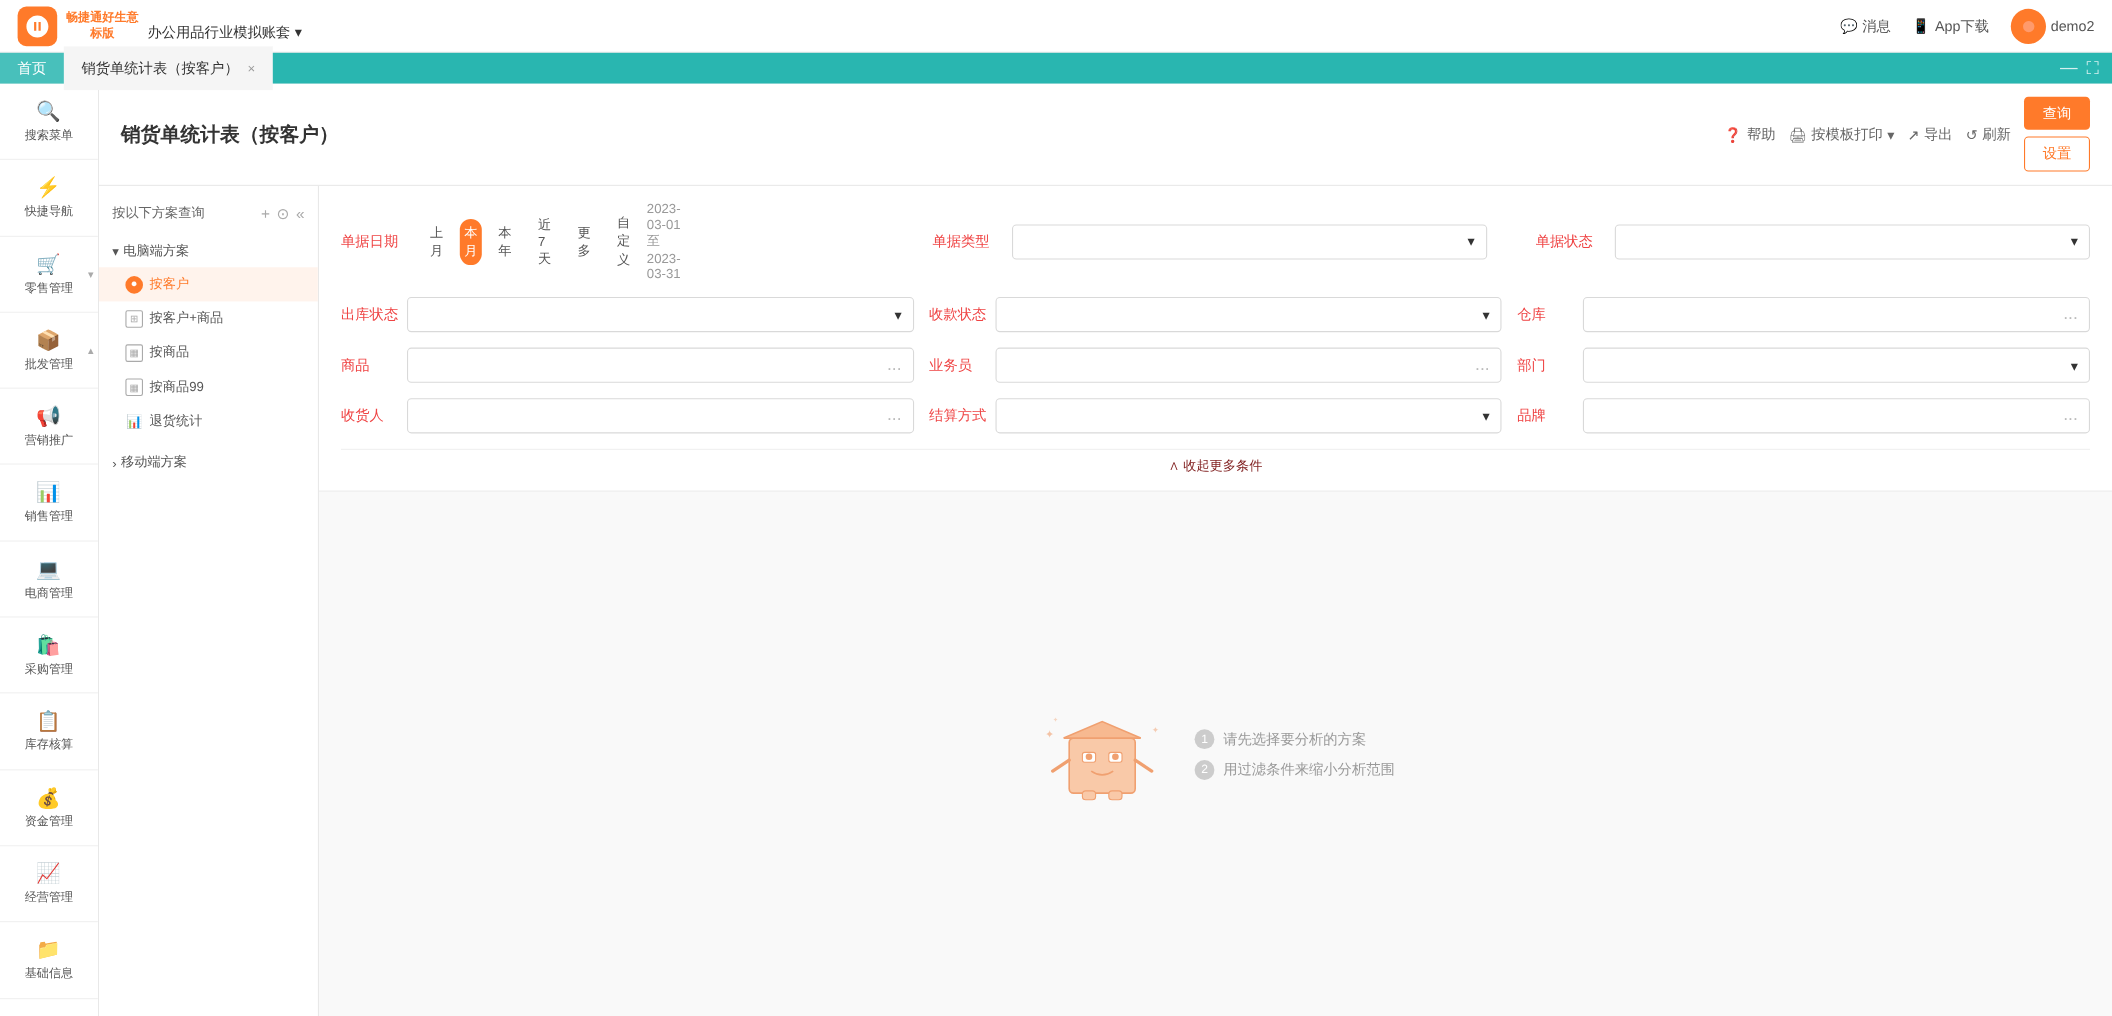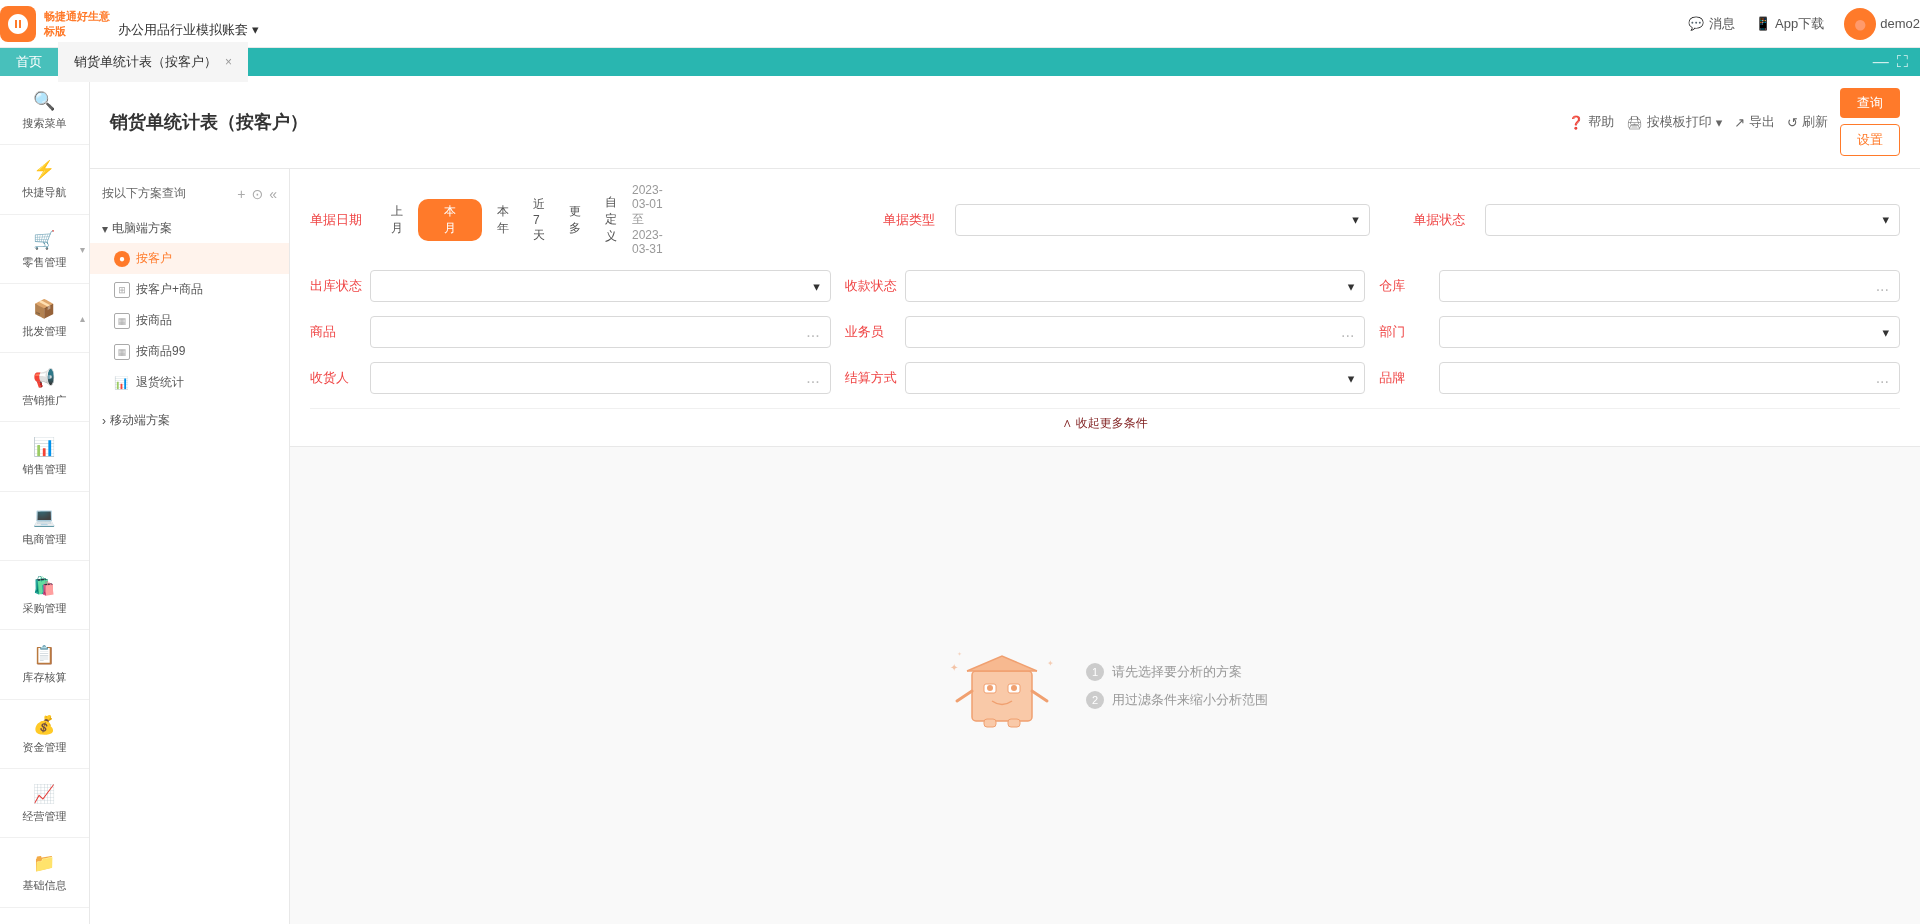--- a/index.html
+++ b/index.html
@@ -4,24 +4,25 @@
   <style>
     * { box-sizing: border-box; margin: 0; padding: 0; }
     body { font-family: "Microsoft YaHei", "PingFang SC", sans-serif; font-size: 13px; background: #f5f5f5; color: #333; display: flex; flex-direction: column; height: 924px; overflow: hidden; }
 
     
     .top-header {
       height: 48px;
       background: #fff;
       display: flex;
       align-items: center;
-      padding: 0 0;
+      padding: 0 16px;
       border-bottom: 1px solid #e8e8e8;
       justify-content: space-between;
       flex-shrink: 0;
+      text-align: center;
     }
     .logo-area { display: flex; align-items: center; gap: 8px; }
     .logo-icon { width: 36px; height: 36px; background: #ff7a2a; border-radius: 8px; display: flex; align-items: center; justify-content: center; }
     .logo-icon svg { fill: white; }
     .logo-text { font-size: 11px; color: #ff7a2a; line-height: 1.3; font-weight: bold; }
     .top-selector { display: flex; align-items: center; gap: 4px; font-size: 13px; color: #555; cursor: pointer; margin-top: 12px; }
     .top-selector span { color: #333; }
     .header-right { display: flex; align-items: center; gap: 20px; }
     .header-right-item { display: flex; align-items: center; gap: 4px; color: #555; cursor: pointer; font-size: 13px; }
     .avatar { width: 32px; height: 32px; border-radius: 50%; background: #ff7a2a; display: flex; align-items: center; justify-content: center; color: white; font-size: 12px; overflow: hidden; }
@@ -193,21 +194,21 @@
     }
     .date-btn {
       padding: 4px 8px;
       border-radius: 4px;
       font-size: 12px;
       cursor: pointer;
       color: #555;
       background: white;
       border: 1px solid transparent;
     }
-    .date-btn.active { background: #ff7a2a; color: white; border-radius: 10px; padding: 4px 26px; border: none; }
+    .date-btn.active { background: #ff7a2a; color: white; border-radius: 10px; padding: 4px 4px; border: none; }
     .date-range-text { color: #999; font-size: 12px; }
     .filter-row-group {
       display: grid;
       grid-template-columns: 1fr 1fr 1fr;
       gap: 14px;
       margin-bottom: 14px;
       align-items: center;
     }
     .filter-cell {
       display: flex;

